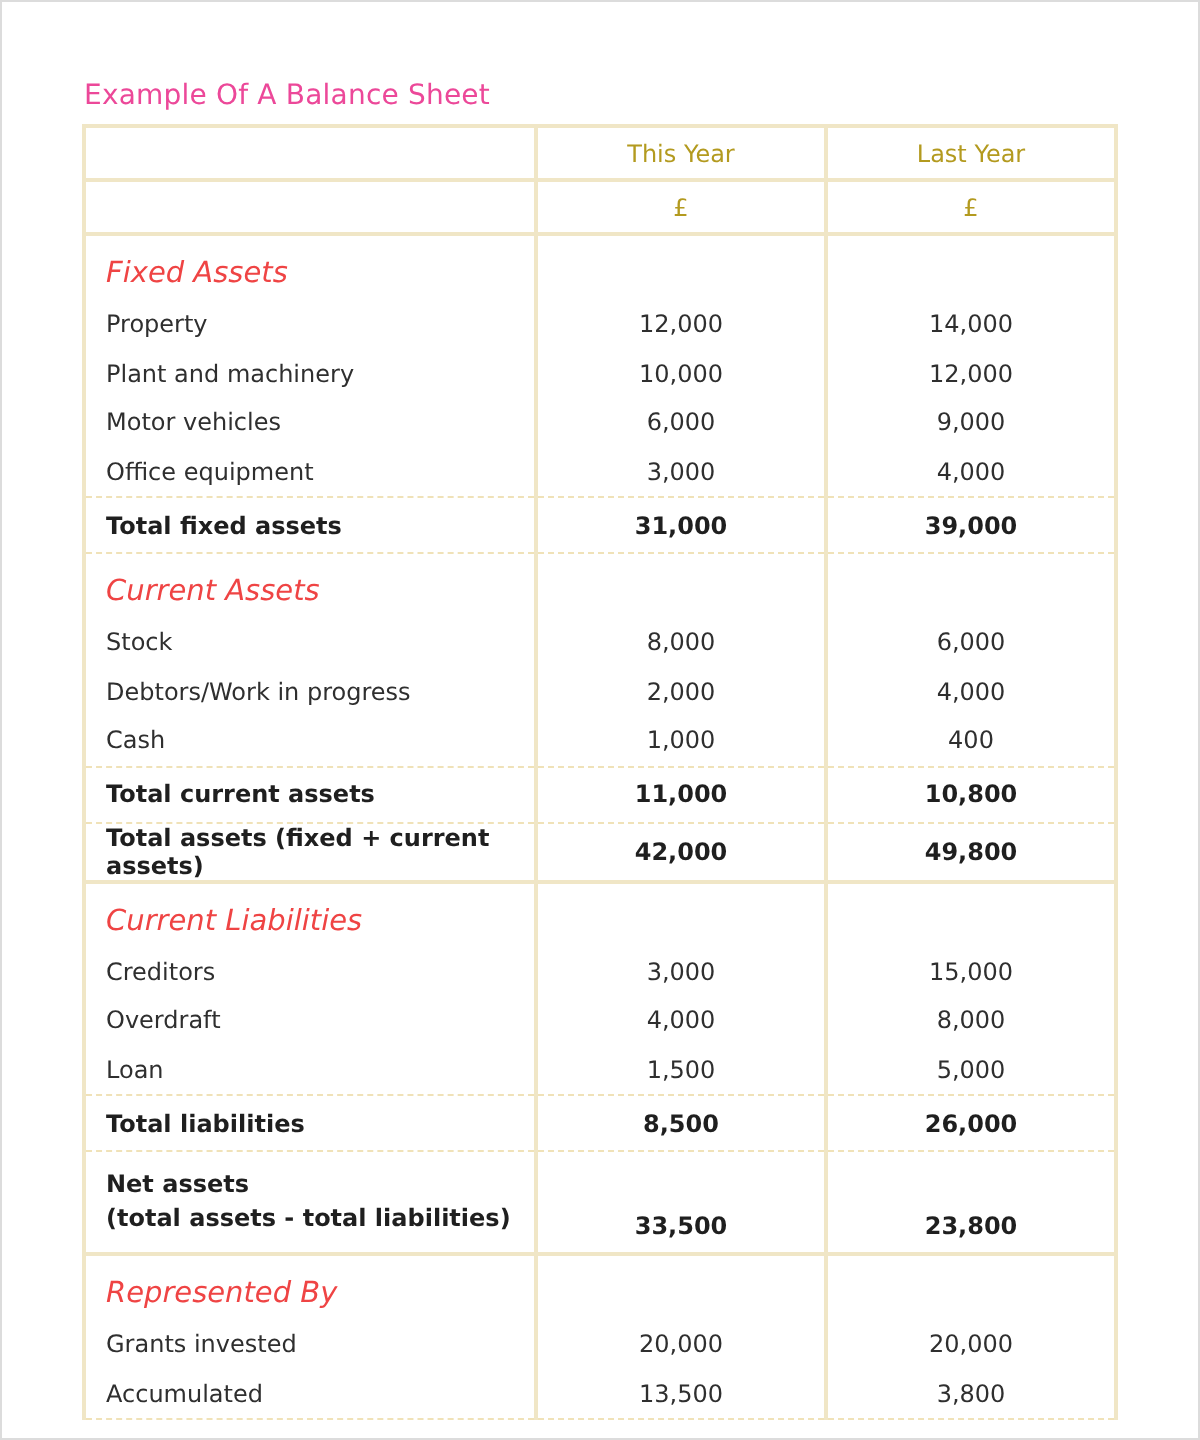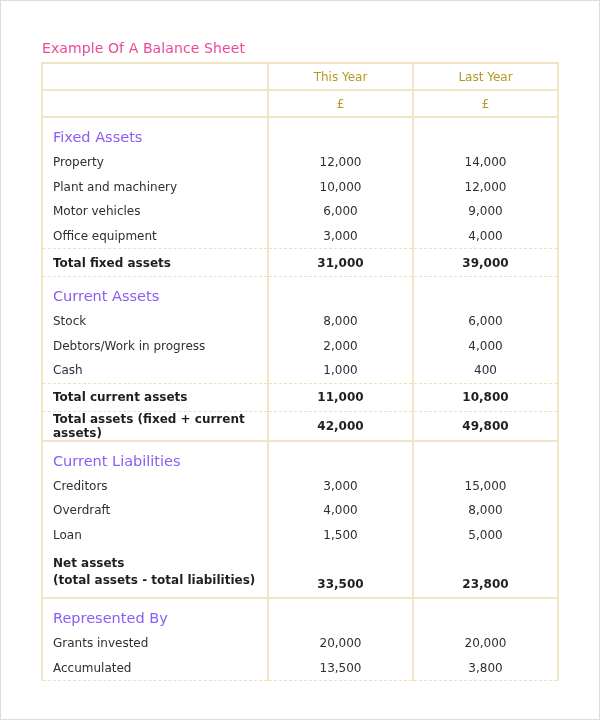--- a/index.html
+++ b/index.html
@@ -26,21 +26,21 @@
   table.bs col.c3 { width: 145px; }
   table.bs td {
     border-left: 2px solid #f0e6c6; border-right: 2px solid #f0e6c6;
     padding: 0 10px; height: 24.5px; vertical-align: middle;
   }
   table.bs td.num { text-align: center; }
   tr.solid-top td { border-top: 2px solid #f0e6c6; }
   tr.dash-top td { border-top: 1.5px dashed #f0e2b8; }
   tr.dash-bottom td { border-bottom: 1.5px dashed #f0e2b8; }
   tr.hdr td { height: 25px; color: #b39a1f; font-size: 12px; text-align: center; }
-  tr.sec td.lbl { color: #8b5cf6; font-size: 14.5px; padding-top: 6px; height: 26px; }
+  tr.sec td.lbl { color: #ef4444; font-size: 14.5px; padding-top: 6px; height: 26px; font-style: italic; }
   tr.tot td { height: 27px; font-weight: bold; color: #1f1f1f; }
   tr.tot td.num { color: #1f1f1f; }
   tr.twoline td { height: 44px; }
   tr.twoline td.num { vertical-align: bottom; padding-bottom: 6px; }
   .lbl-line { display: block; line-height: 17px; }
 </style>
 </head>
 <body>
 
 <div class="page">
@@ -140,20 +140,25 @@
       <tr>
         <td>Overdraft</td>
         <td class="num">4,000</td>
         <td class="num">8,000</td>
       </tr>
       <tr>
         <td>Loan</td>
         <td class="num">1,500</td>
         <td class="num">5,000</td>
       </tr>
+      <tr class="tot dash-top dash-bottom">
+        <td>Total liabilities</td>
+        <td class="num">8,500</td>
+        <td class="num">26,000</td>
+      </tr>
       <tr class="tot twoline">
         <td>
           <span class="lbl-line">Net assets</span>
           <span class="lbl-line">(total assets - total liabilities)</span>
         </td>
         <td class="num">33,500</td>
         <td class="num">23,800</td>
       </tr>
 
       <tr class="sec solid-top">

